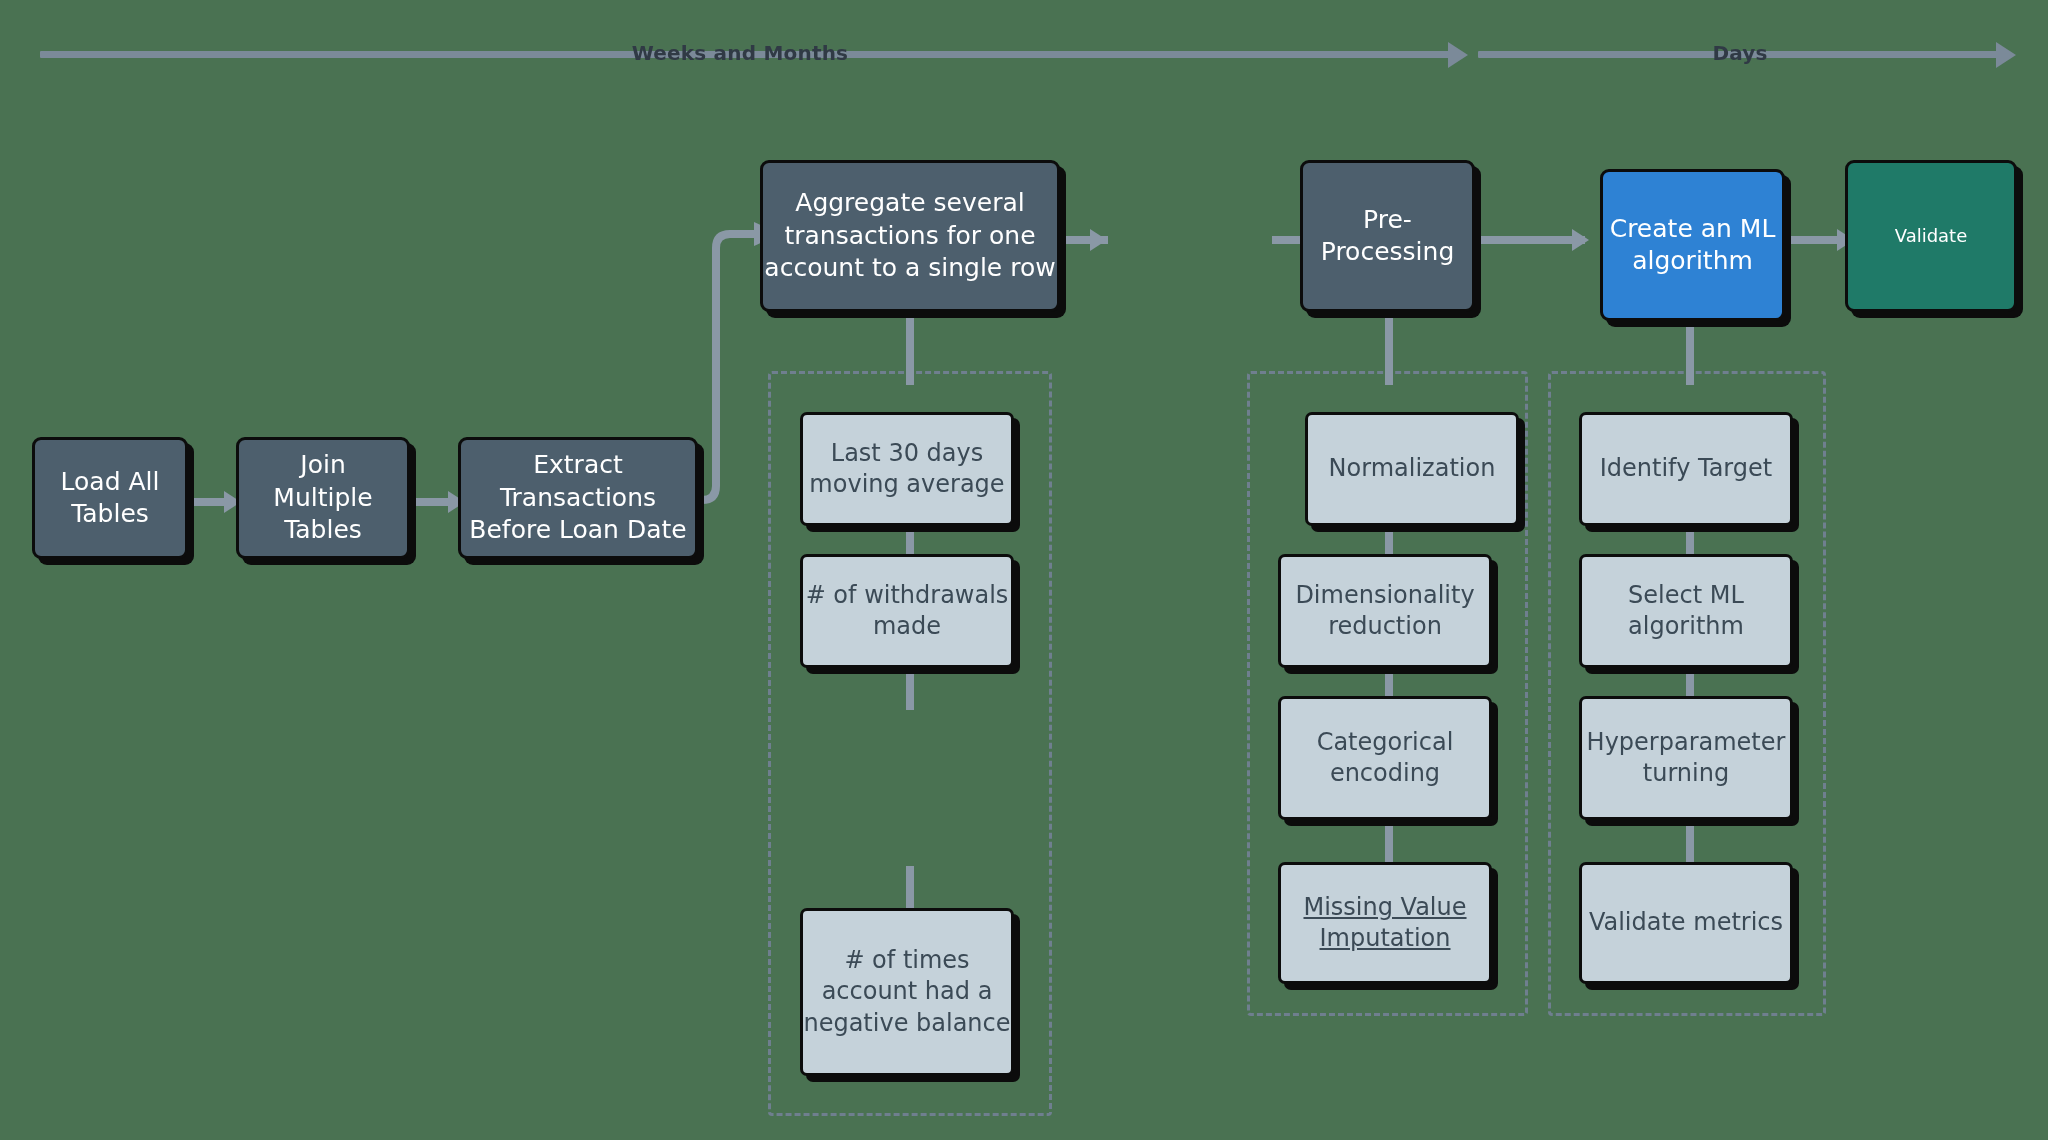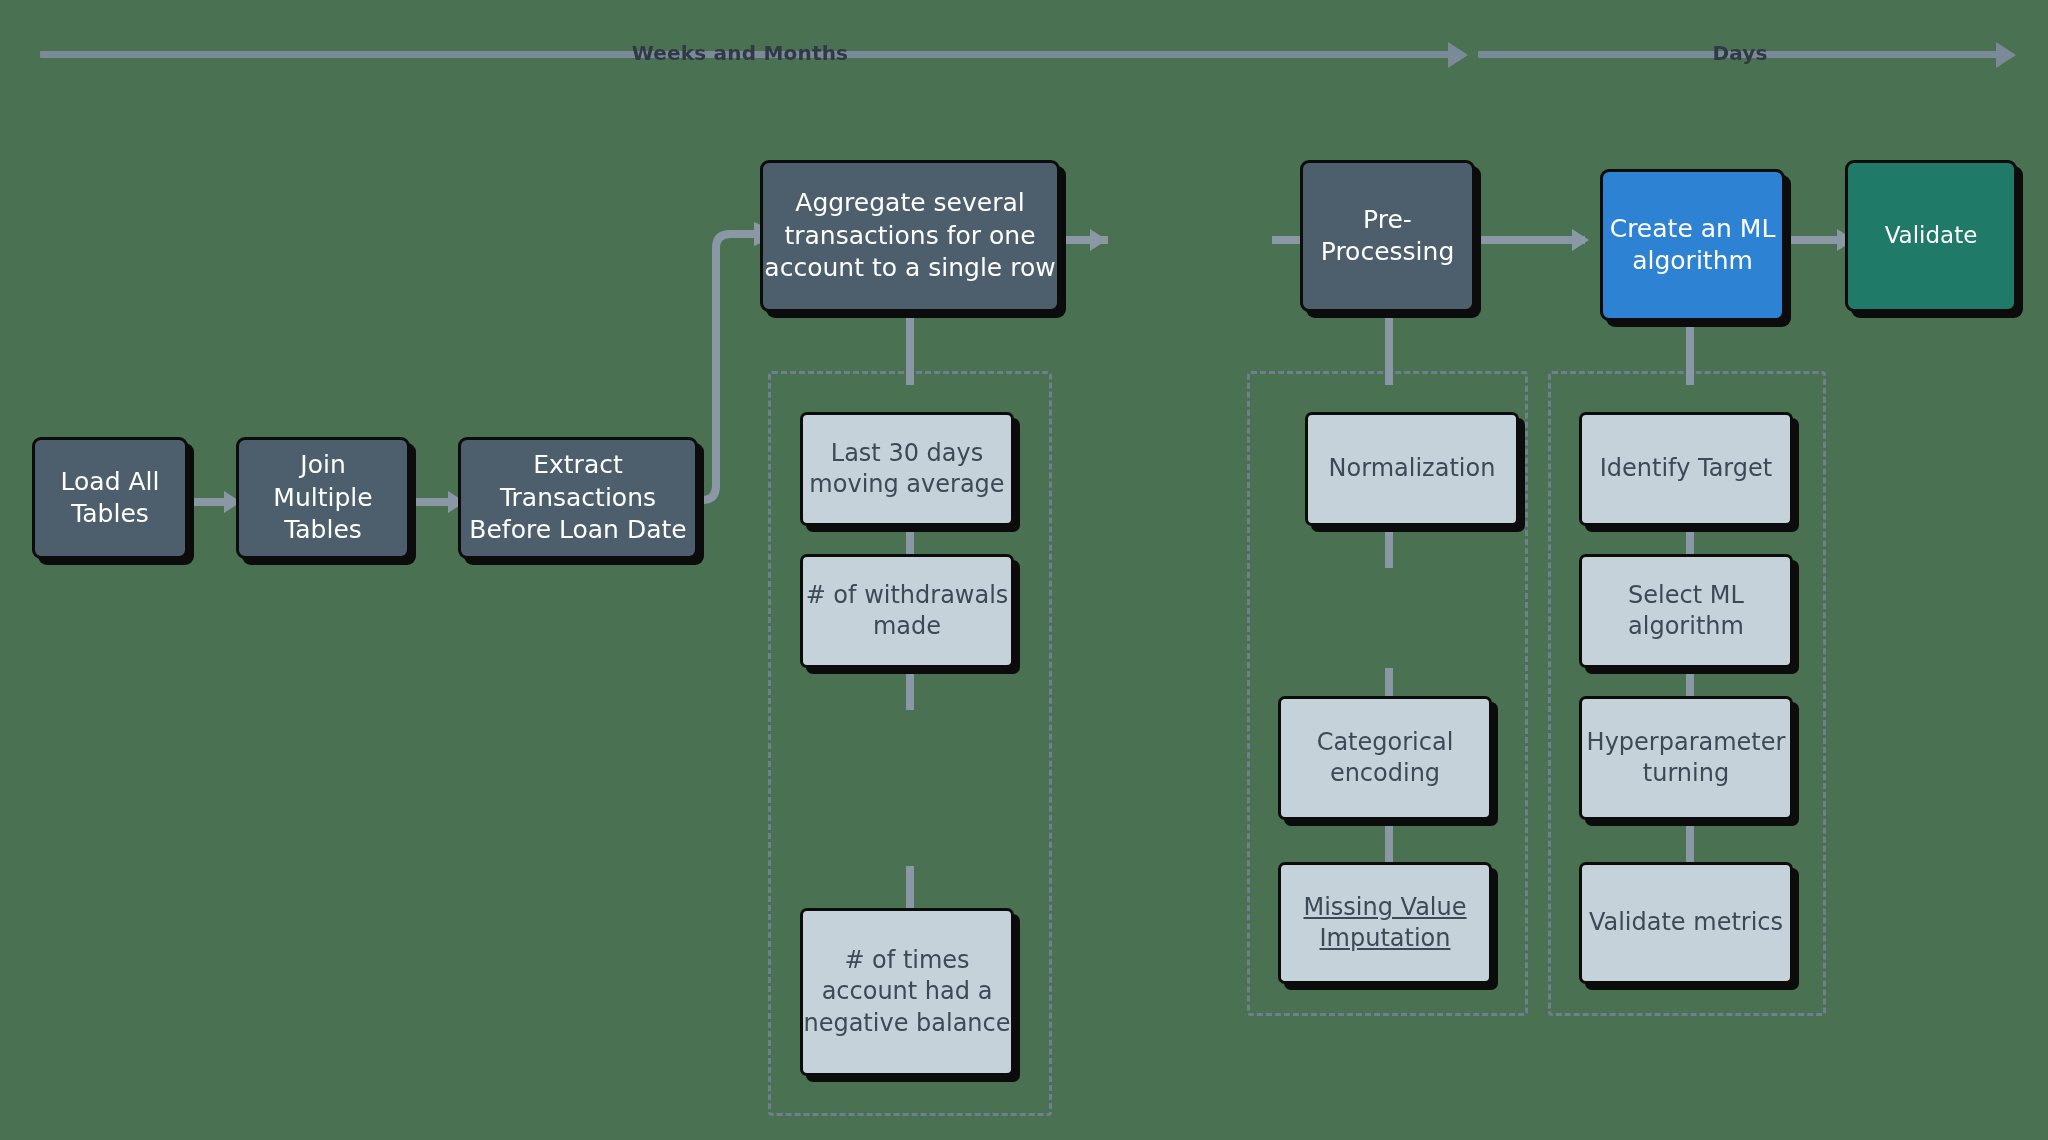--- a/index.html
+++ b/index.html
@@ -46,21 +46,21 @@
   .node.dark{
     background:#4d5f6d;color:#ffffff;
     font-size:25px;
   }
   .node.blue{
     background:#2e82d4;color:#ffffff;
     font-size:25px;
   }
   .node.teal{
     background:#1f7a68;color:#ffffff;
-    font-size:23px;
+    font-size:18px;
   }
   .node.light{
     background:#c5d2da;color:#3b4a56;
     font-size:24px;
     border-radius:7px;
   }
 
   
   .conn-h{
     position:absolute;height:8px;background:#8a98a6;
@@ -175,20 +175,22 @@
   <div class="node light" style="left:800px;top:554px;width:214px;height:114px;"># of withdrawals
 made</div>
 
 
   <div class="node light" style="left:800px;top:908px;width:214px;height:168px;"># of times
 account had a
 negative balance</div>
 
   <div class="node light" style="left:1278px;top:412px;width:214px;height:114px;margin-left:27px;">Normalization</div>
 
+  <div class="node light" style="left:1278px;top:554px;width:214px;height:114px;">Dimensionality
+reduction</div>
 
   <div class="node light" style="left:1278px;top:696px;width:214px;height:124px;">Categorical
 encoding</div>
 
   <div class="node light" style="left:1278px;top:862px;width:214px;height:122px;text-decoration:underline;">Missing Value
 Imputation</div>
 
   <div class="node light" style="left:1579px;top:412px;width:214px;height:114px;">Identify Target</div>
 
   <div class="node light" style="left:1579px;top:554px;width:214px;height:114px;">Select ML

